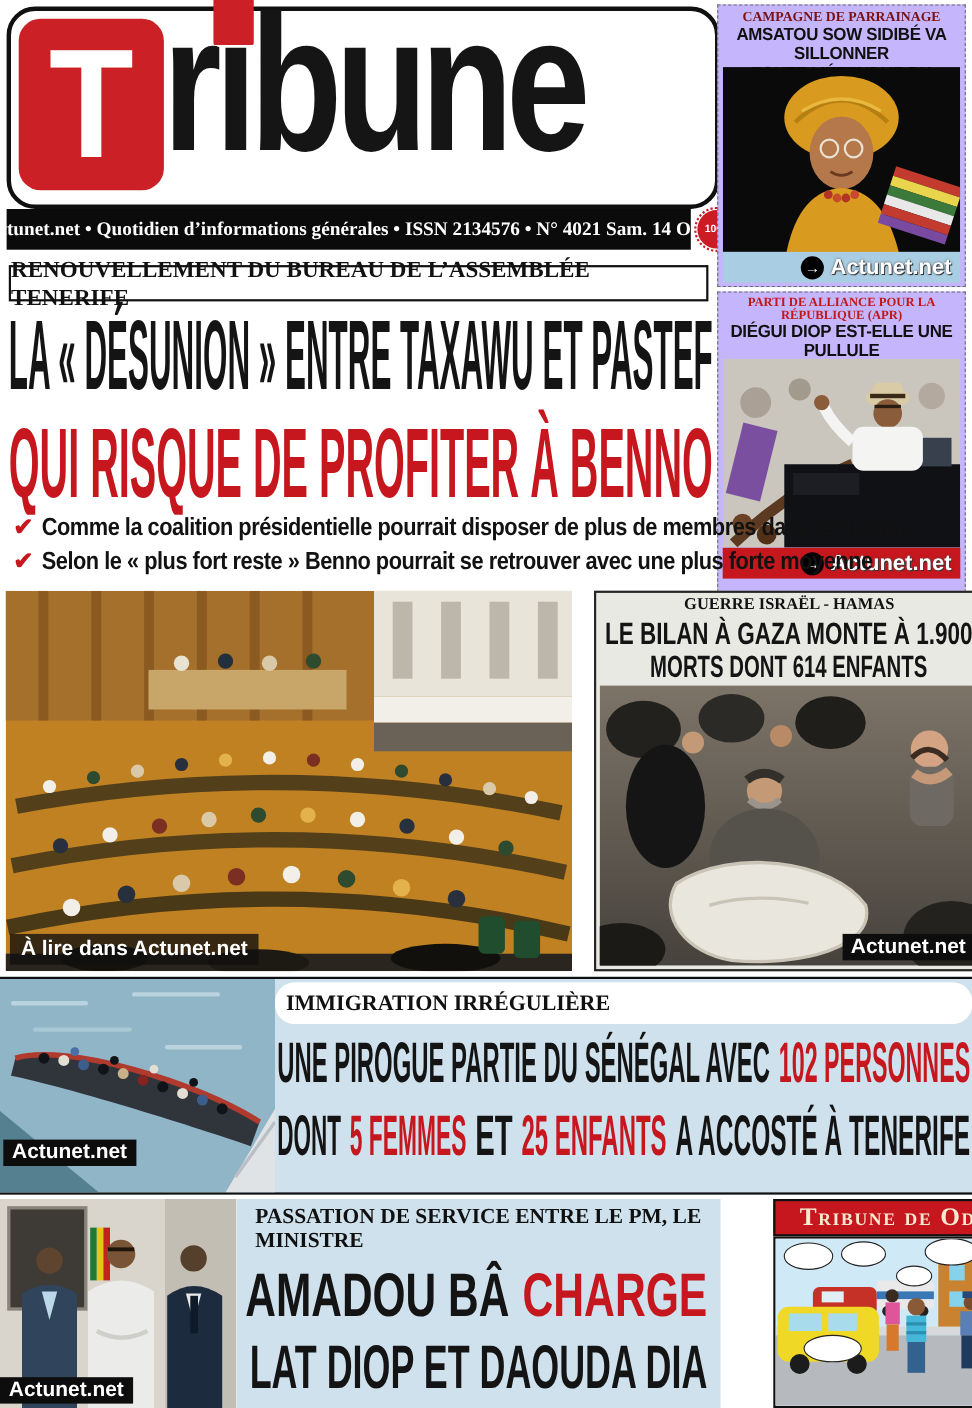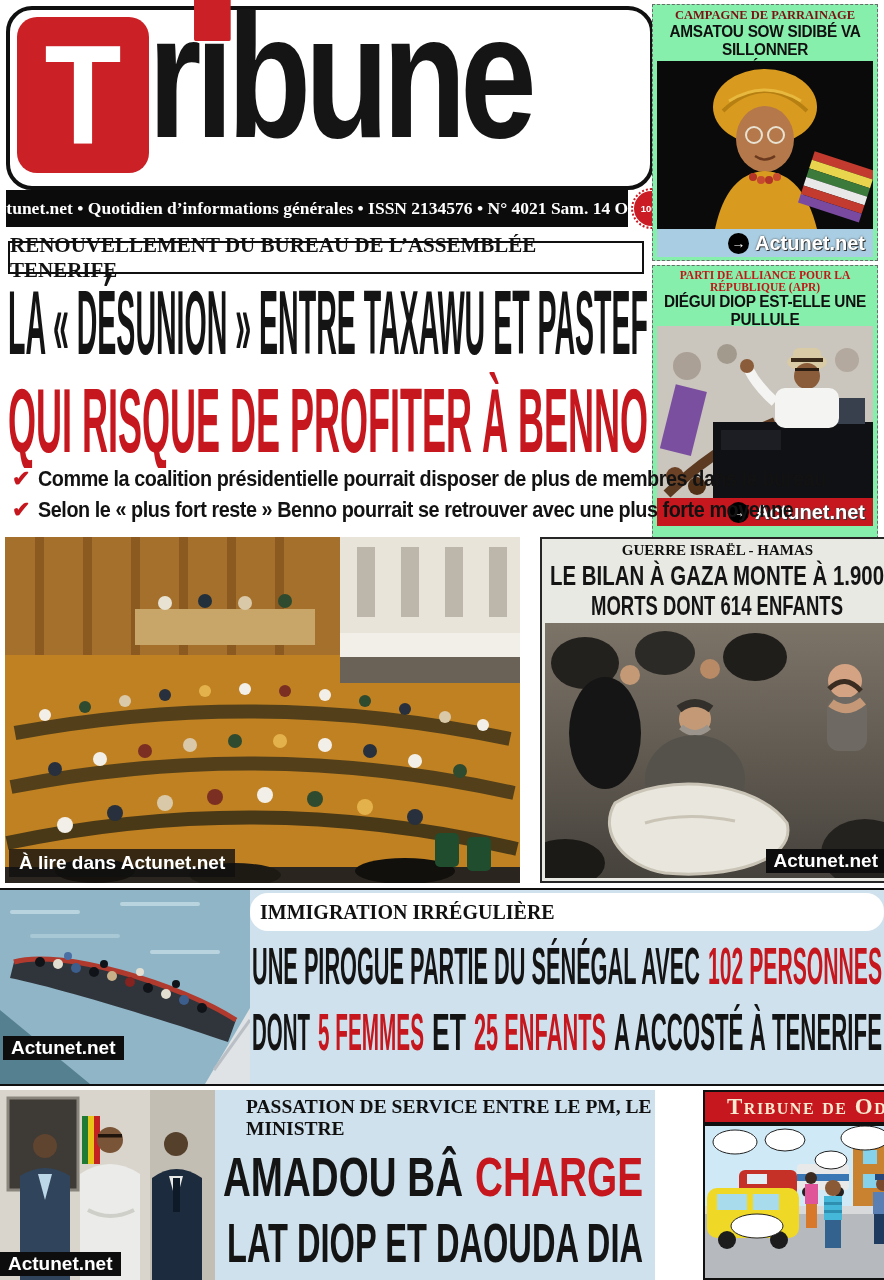--- a/index.html
+++ b/index.html
@@ -17,21 +17,21 @@
   .i-wrap{position:relative;display:inline-block;}
   .i-wrap::before{content:"";position:absolute;left:-0.01em;top:0.085em;width:0.27em;height:0.26em;
                   background:#cb2026;border-radius:2px;}
   .infobar{position:absolute;left:6px;top:190px;width:622px;height:37px;background:#0b0b0b;color:#fff;
            font-family:"Liberation Serif",serif;font-weight:bold;font-size:17.5px;
            display:flex;align-items:center;justify-content:center;white-space:nowrap;}
   .price{position:absolute;left:634px;top:191px;width:35px;height:35px;border-radius:50%;background:#cb1b24;
          color:#fff;font-size:9.5px;font-weight:bold;display:flex;align-items:center;justify-content:center;
          outline:2px dotted #cb1b24;outline-offset:1px;}
   
-  .rt-box{position:absolute;left:652px;width:226px;background:#86efac;border:1px dashed #6b6b6b;box-sizing:border-box;}
+  .rt-box{position:absolute;left:652px;width:226px;background:#c4b5fd;border:1px dashed #6b6b6b;box-sizing:border-box;}
   .rt-box1{top:4px;height:257px;}
   .rt-box2{top:265px;height:344px;}
   .rt-kicker{font-family:"Liberation Serif",serif;font-weight:bold;text-align:center;margin-top:3px;}
   .rt-kicker1{font-size:12.5px;color:#7a1212;}
   .rt-kicker2{font-size:11.5px;color:#c01818;}
   .rt-headline{font-weight:bold;font-size:16px;line-height:1.12;text-align:center;color:#101010;
                transform:scaleX(.96);letter-spacing:-0.3px;}
   .rt-photo{position:absolute;left:4px;width:216px;overflow:hidden;}
   .brand-bar{position:absolute;left:4px;width:216px;height:28px;display:flex;align-items:center;
              justify-content:flex-end;gap:6px;padding-right:8px;box-sizing:border-box;}
@@ -65,21 +65,21 @@
             border-top:2px solid #101010;border-bottom:2px solid #101010;box-sizing:border-box;}
   .pirogue-wrap{position:absolute;left:0;top:0;width:250px;height:194px;overflow:hidden;}
   .imm-strip{position:absolute;left:250px;top:3px;width:634px;height:38px;background:#fff;display:flex;
              align-items:center;padding-left:10px;box-sizing:border-box;font-family:"Liberation Serif",serif;
              font-size:20px;font-weight:600;border-radius:18px;}
   
   .bottom-band{position:absolute;left:0;top:1090px;width:884px;height:190px;}
   .trio-wrap{position:absolute;left:0;top:0;width:215px;height:190px;overflow:hidden;}
   .pass-panel{position:absolute;left:215px;top:0;width:440px;height:190px;background:#cfe1ec;}
   .pass-kicker{font-family:"Liberation Serif",serif;font-size:19.5px;font-weight:600;line-height:1.15;
-               padding:6px 0 0 31px;color:#101010;}
+               padding:6px 0 0 17px;color:#101010;}
   .odia-panel{position:absolute;left:655px;top:0;width:229px;height:190px;margin-left:48px;}
   .odia-banner{height:34px;background:#c6171e;border:2px solid #101010;box-sizing:border-box;display:flex;
                align-items:center;justify-content:center;font-family:"Liberation Serif",serif;font-weight:bold;
                font-variant:small-caps;letter-spacing:1.5px;color:#f7ead0;font-size:23px;}
   .p4-tag{position:absolute;right:5px;top:20px;width:26px;height:21px;background:#ffe93a;border:1px solid #8a8a3a;
           transform:rotate(-8deg);display:flex;align-items:center;justify-content:center;
           font-weight:bold;font-size:11px;color:#1a1a1a;}
   .comic-box{position:absolute;left:0;top:34px;width:229px;height:156px;border:2px solid #101010;
              box-sizing:border-box;background:#fff;overflow:hidden;}
 </style>

